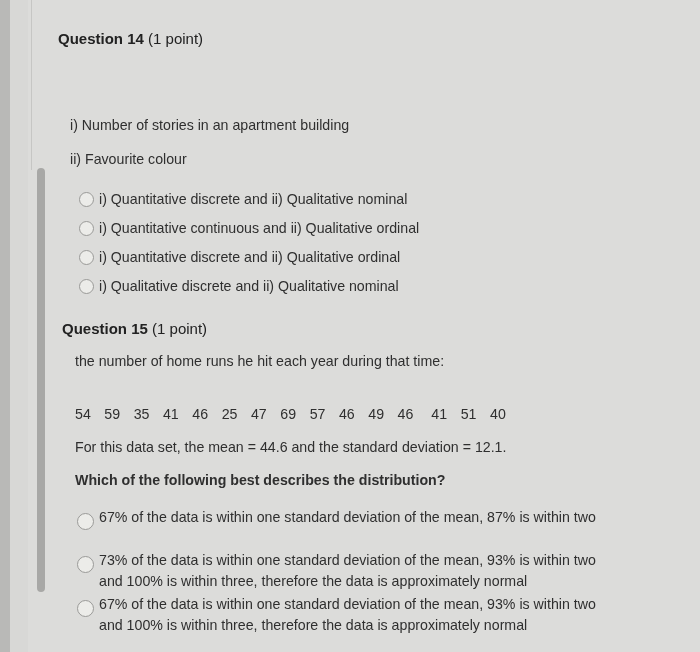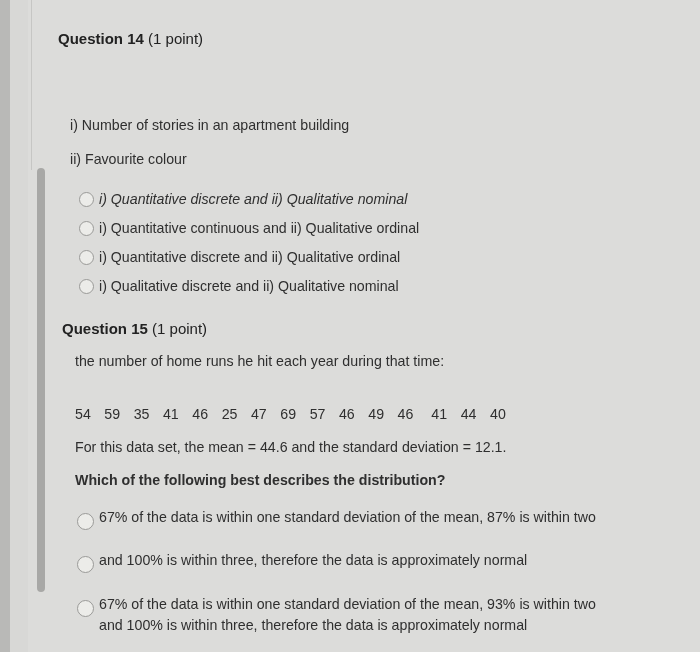--- a/index.html
+++ b/index.html
@@ -109,21 +109,21 @@
     <span>Question 14</span>
     <span class="pts">(1 point)</span>
   </div>
 
   <div class="text" style="position:absolute; left:70px; top:60px; width:560px;">
   </div>
 
   <div class="text" style="position:absolute; left:70px; top:115px;">i) Number of stories in an apartment building</div>
   <div class="text" style="position:absolute; left:70px; top:149px;">ii) Favourite colour</div>
 
-  <label class="option" style="left:79px; top:189px;font-style:italic;">
+  <label class="option" style="left:79px; top:189px;">
     <span class="radio"></span>
     <span>i) Quantitative discrete and ii) Qualitative nominal</span>
   </label>
   <label class="option" style="left:79px; top:218px;">
     <span class="radio"></span>
     <span>i) Quantitative continuous and ii) Qualitative ordinal</span>
   </label>
   <label class="option" style="left:79px; top:247px;">
     <span class="radio"></span>
     <span>i) Quantitative discrete and ii) Qualitative ordinal</span>
@@ -151,38 +151,39 @@
     <span>41</span>
     <span>46</span>
     <span>25</span>
     <span>47</span>
     <span>69</span>
     <span>57</span>
     <span>46</span>
     <span>49</span>
     <span style="margin-right:14px;">46</span>
     <span>41</span>
-    <span>44</span>
+    <span>51</span>
     <span>40</span>
   </div>
 
   <div class="text" style="position:absolute; left:75px; top:437px;">For this data set, the mean = 44.6 and the standard deviation = 12.1.</div>
 
   <div class="text" style="position:absolute; left:75px; top:470px;font-weight:bold;">Which of the following best describes the distribution?</div>
 
   <label class="option multi" style="left:80px; top:507px;">
     <span class="radio"></span>
     <span>
       <div>67% of the data is within one standard deviation of the mean, 87% is within two</div>
     </span>
   </label>
 
   <label class="option multi" style="left:80px; top:550px;">
     <span class="radio"></span>
     <span>
+      <div>73% of the data is within one standard deviation of the mean, 93% is within two</div>
       <div>and 100% is within three, therefore the data is approximately normal</div>
     </span>
   </label>
 
   <label class="option multi" style="left:80px; top:594px;">
     <span class="radio"></span>
     <span>
       <div>67% of the data is within one standard deviation of the mean, 93% is within two</div>
       <div>and 100% is within three, therefore the data is approximately normal</div>
     </span>

